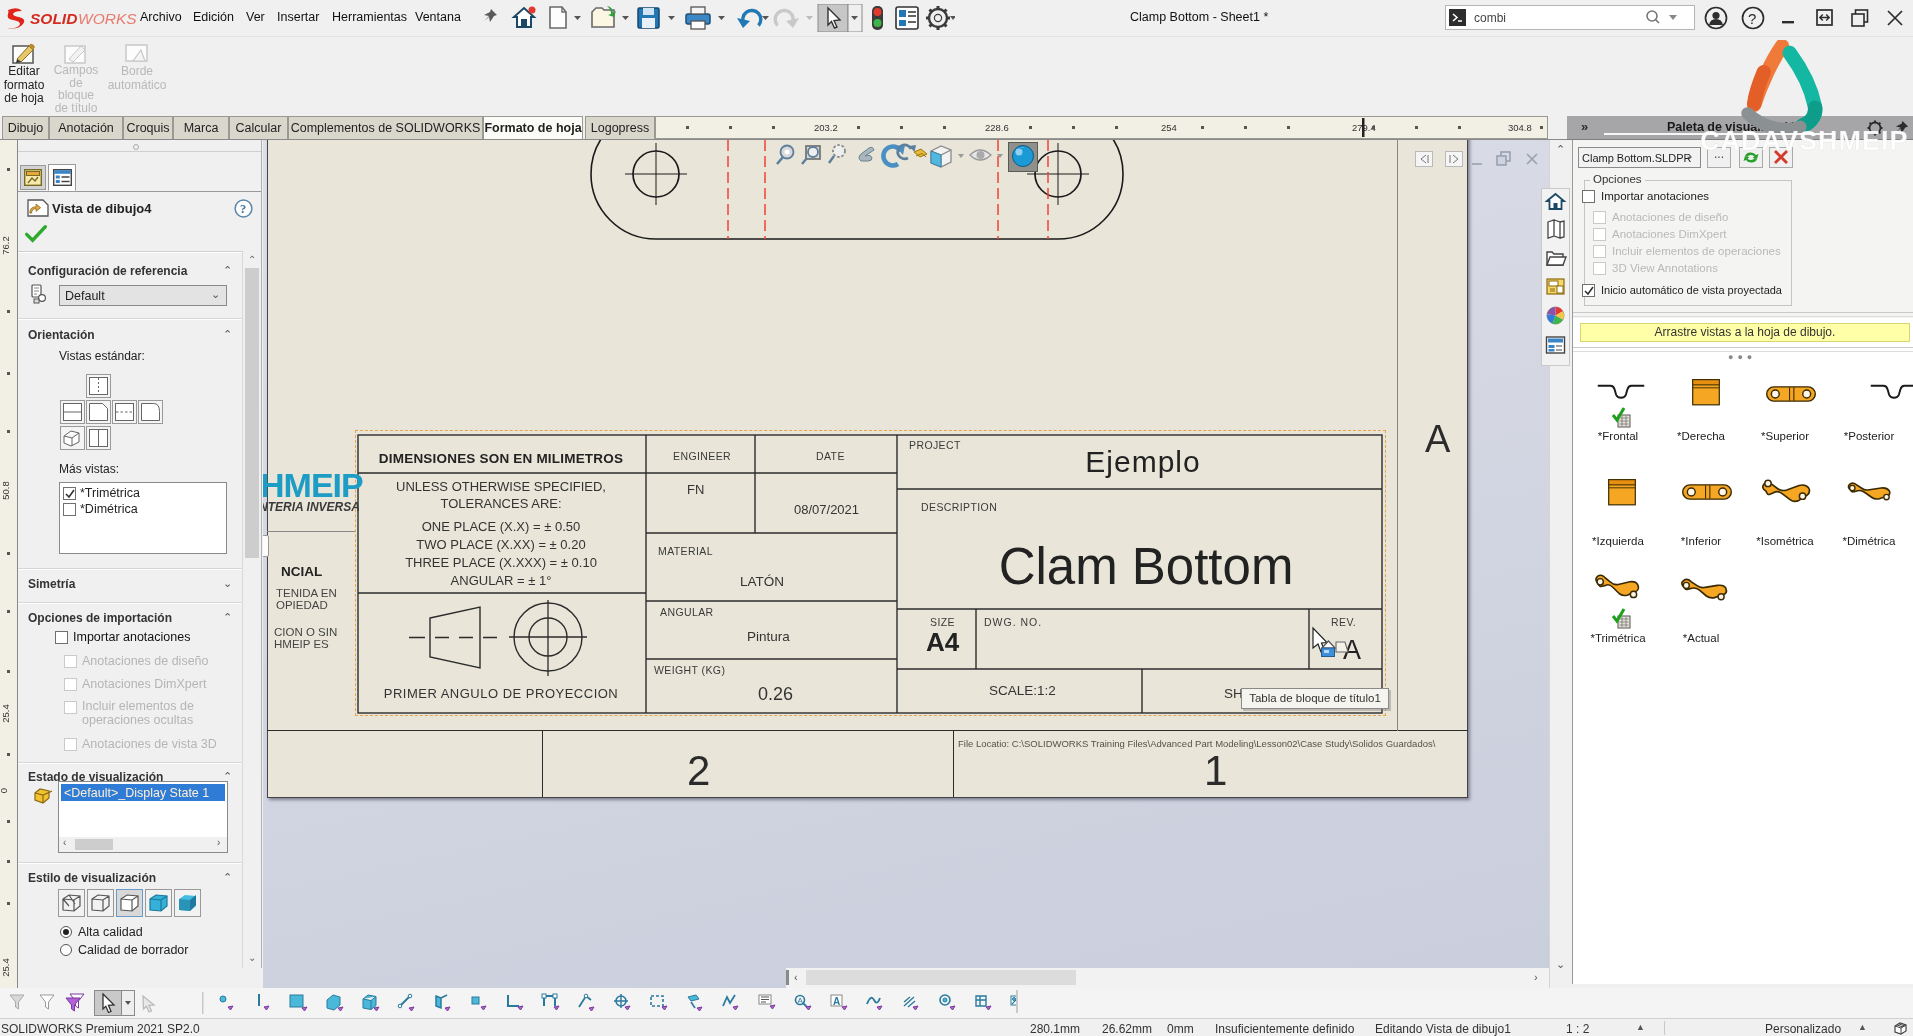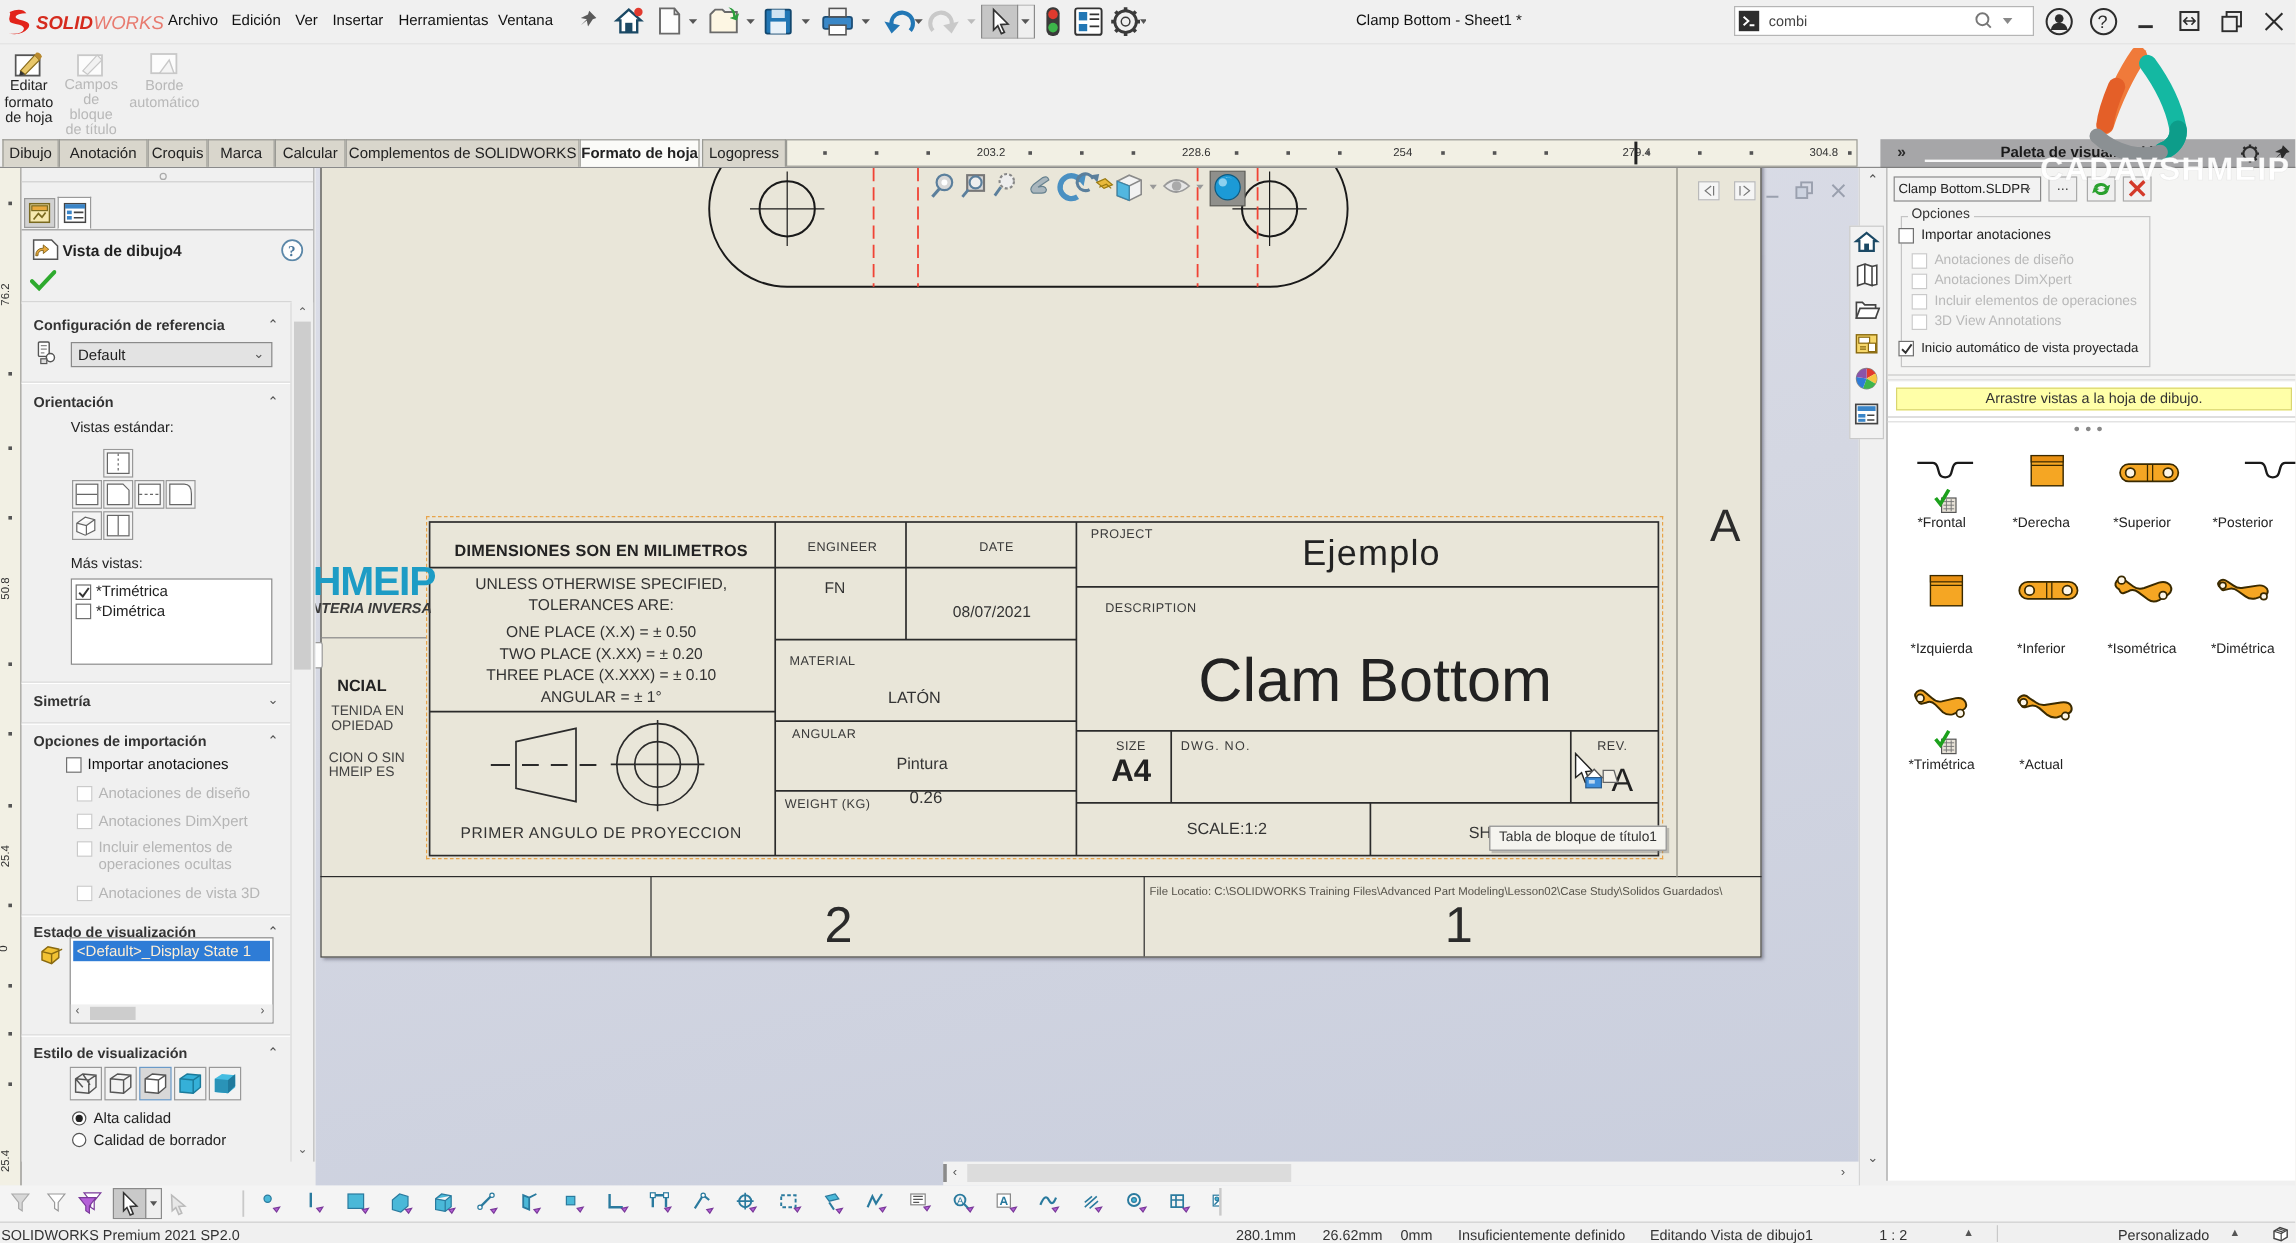--- a/index.html
+++ b/index.html
@@ -534,21 +534,21 @@
 
     <span class="tblab" style="left:410px;top:310px">ENGINEER</span>
     <span class="tblab" style="left:553px;top:310px">DATE</span>
     <span class="abs" style="left:424px;top:342px;font-size:13px;color:#333">FN</span>
     <span class="abs" style="left:531px;top:362px;font-size:13px;color:#333">08/07/2021</span>
     <span class="tblab" style="left:395px;top:405px">MATERIAL</span>
     <span class="abs" style="left:477px;top:434px;font-size:13.5px;color:#333">LATÓN</span>
     <span class="tblab" style="left:397px;top:466px">ANGULAR</span>
     <span class="abs" style="left:484px;top:489px;font-size:13.5px;color:#333">Pintura</span>
     <span class="tblab" style="left:391px;top:524px">WEIGHT (KG)</span>
-    <span class="abs" style="left:495px;top:516px;font-size:14px;color:#333">0.26</span>
+    <span class="abs" style="left:495px;top:544px;font-size:18px;color:#333">0.26</span>
 
     <span class="tblab" style="left:646px;top:299px">PROJECT</span>
     <div class="abs" style="left:700px;top:305px;width:360px;text-align:center;font-size:30px;color:#222;letter-spacing:1px">Ejemplo</div>
     <span class="tblab" style="left:658px;top:361px">DESCRIPTION</span>
     <div class="abs" style="left:658px;top:397px;width:450px;text-align:center;font-size:51px;color:#222">Clam Bottom</div>
     <span class="tblab" style="left:667px;top:476px">SIZE</span>
     <span class="abs" style="left:663px;top:487px;font-size:26px;font-weight:bold;color:#222">A4</span>
     <span class="tblab" style="left:721px;top:476px;letter-spacing:1px">DWG. NO.</span>
     <span class="tblab" style="left:1068px;top:476px">REV.</span>
     <span class="abs" style="left:726px;top:543px;font-size:13.5px;color:#333">SCALE:1:2</span>

